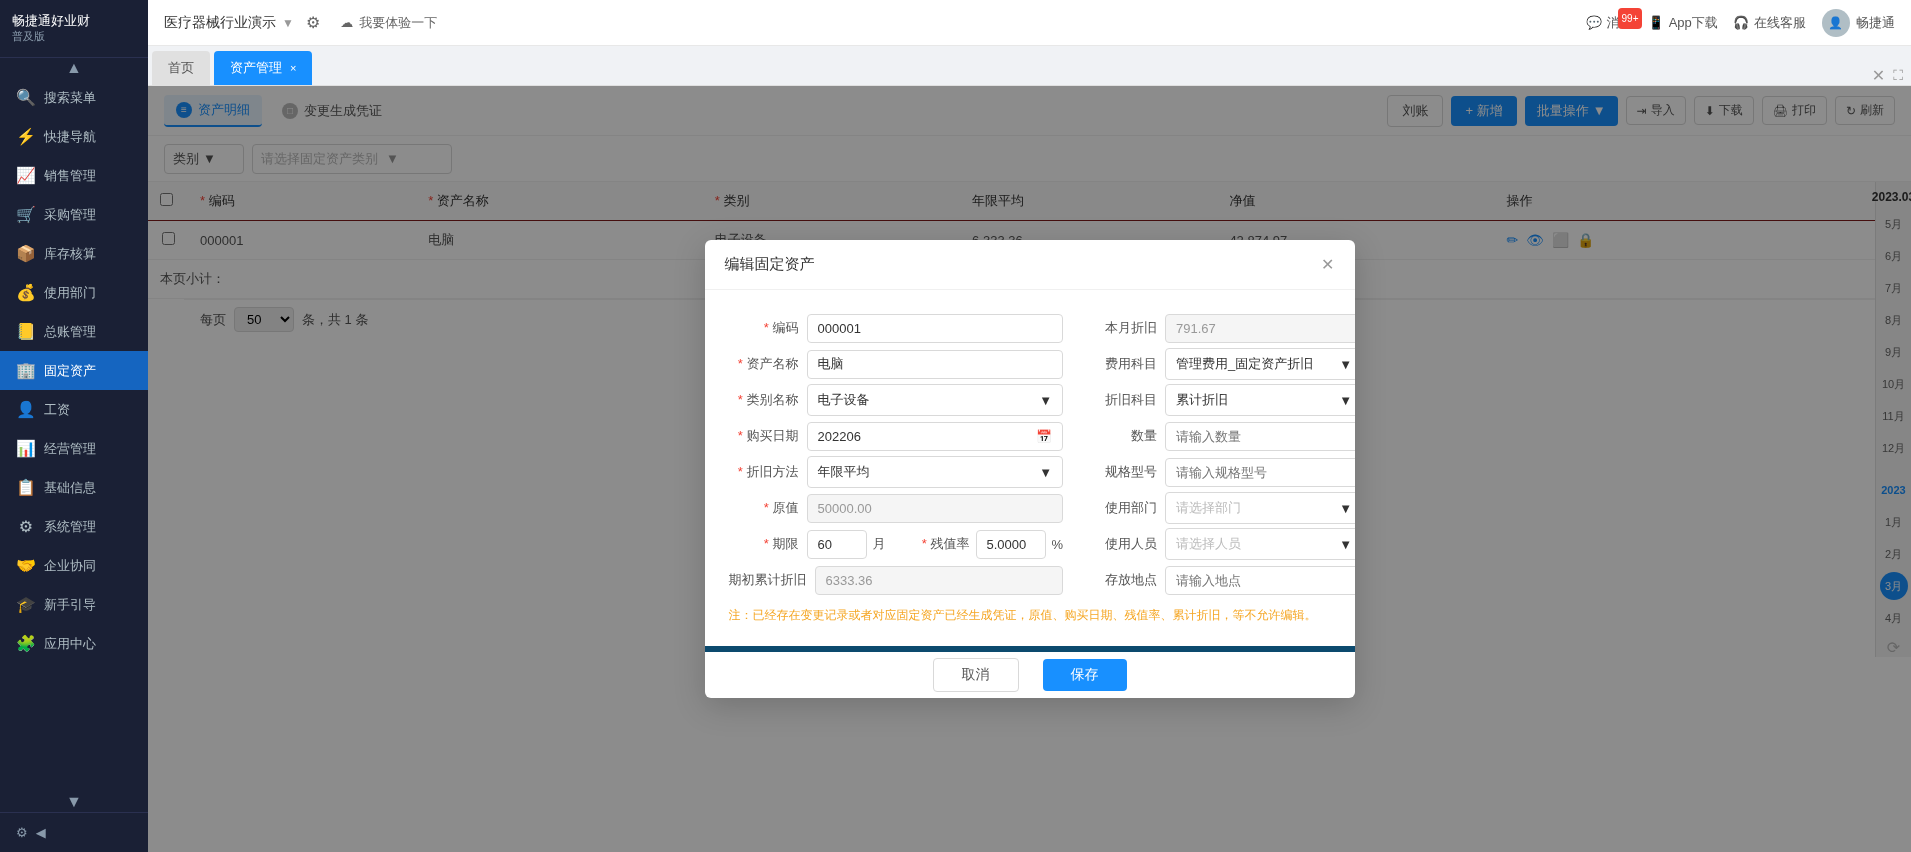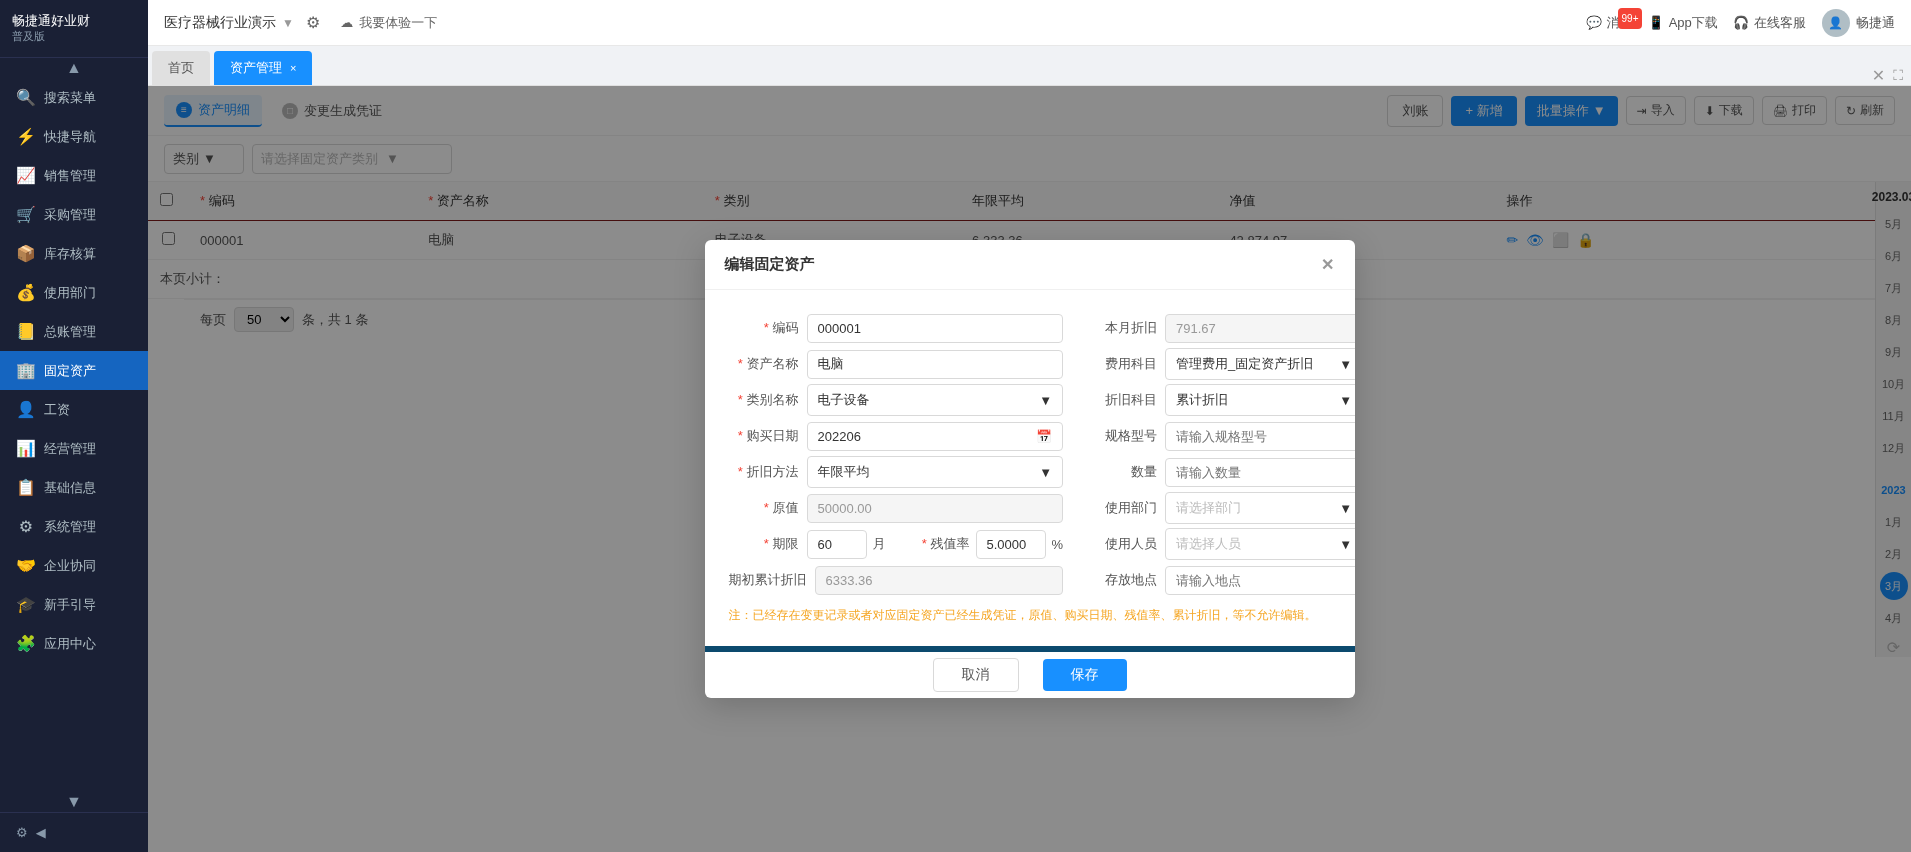--- a/index.html
+++ b/index.html
@@ -386,21 +386,21 @@
       display: flex;
       flex-direction: column;
     }
     .modal-header {
       height: 50px;
       display: flex;
       align-items: center;
       padding: 16px 20px;
       border-bottom: 1px solid #f0f0f0;
       font-size: 15px;
-      font-weight: 700;
+      font-weight: 400;
       color: #333;
     }
     .modal-close {
       margin-left: auto;
       cursor: pointer;
       color: #999;
       font-size: 16px;
     }
     .modal-body {
       padding: 20px 24px;
@@ -880,27 +880,27 @@
 
               <div class="form-row">
                 <span class="form-label">折旧科目</span>
                 <div class="form-select">
                   <span>累计折旧</span>
                   <span>▼</span>
                 </div>
               </div>
 
               <div class="form-row">
+                <span class="form-label">数量</span>
+                <input class="form-input" type="text" placeholder="请输入数量" style="">
+              </div>
+
+              <div class="form-row">
                 <span class="form-label">规格型号</span>
                 <input class="form-input" type="text" placeholder="请输入规格型号" style="">
-              </div>
-
-              <div class="form-row">
-                <span class="form-label">数量</span>
-                <input class="form-input" type="text" placeholder="请输入数量" style="">
               </div>
 
               <div class="form-row">
                 <span class="form-label">使用部门</span>
                 <div class="form-select">
                   <span style="color:#bbb">请选择部门</span>
                   <span>▼</span>
                 </div>
               </div>
 

